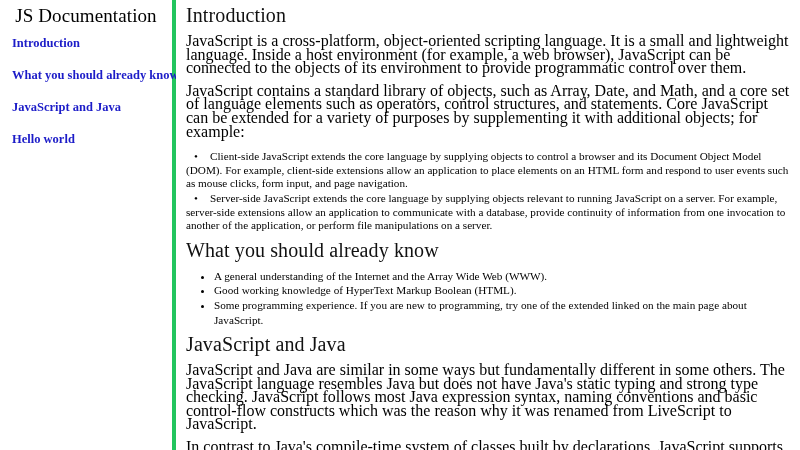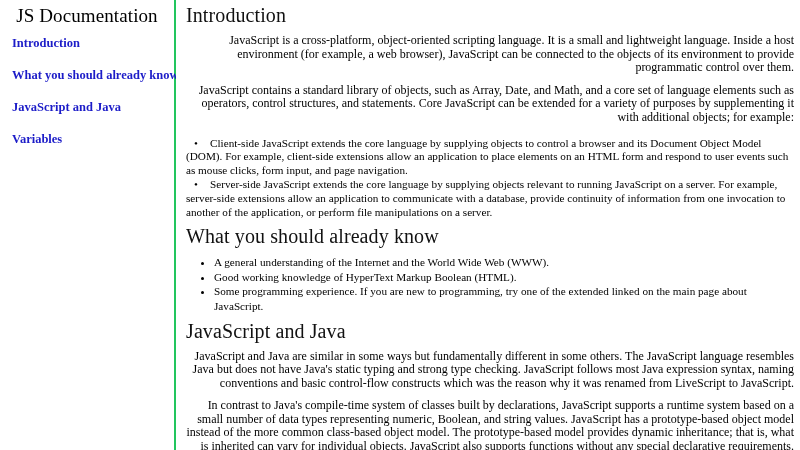--- a/index.html
+++ b/index.html
@@ -21,21 +21,21 @@
     height: 450px;
     align-items: stretch;
   }
 
   
   .sidebar {
     width: 176px;
     min-width: 176px;
     box-sizing: border-box;
     background: #ffffff;
-    border-right: 2px solid #22c55e;
+    border-right: 4px solid #22c55e;
     padding: 0;
   }
   .sidebar-title {
     font-size: 19px;
     line-height: 22px;
     font-weight: normal;
     color: #000000;
     text-align: center;
     margin: 5px 0 0 0;
     padding: 0 4px;
@@ -78,25 +78,25 @@
     font-weight: normal;
     color: #111111;
     margin: 3px 0 7px 0;
     padding: 0;
     letter-spacing: 0.1px;
   }
   .heading-sub {
     margin-top: 5px;
   }
   .para {
-    font-size: 12px;
+    font-size: 16px;
     line-height: 13.6px;
     margin: 0 0 9px 0;
     padding: 0;
-    text-align: right;
+    text-align: left;
     color: #000000;
   }
   
   .list-hang {
     list-style: none;
     margin: 12px 0 4px 0;
     padding: 0;
   }
   .list-hang > li {
     font-size: 11.2px;
@@ -136,41 +136,41 @@
       <li>
         <a class="nav-link" href="#">Introduction</a>
       </li>
       <li>
         <a class="nav-link" href="#">What you should already know</a>
       </li>
       <li>
         <a class="nav-link" href="#">JavaScript and Java</a>
       </li>
       <li>
-        <a class="nav-link" href="#">Variables</a>
+        <a class="nav-link" href="#">Hello world</a>
       </li>
     </ul>
   </nav>
 
   <main class="main">
 
     <section>
       <h2 class="section-heading">Introduction</h2>
       <p class="para">JavaScript is a cross-platform, object-oriented scripting language. It is a small and lightweight language. Inside a host environment (for example, a web browser), JavaScript can be connected to the objects of its environment to provide programmatic control over them.</p>
       <p class="para">JavaScript contains a standard library of objects, such as Array, Date, and Math, and a core set of language elements such as operators, control structures, and statements. Core JavaScript can be extended for a variety of purposes by supplementing it with additional objects; for example:</p>
       <ul class="list-hang">
         <li><span class="bullet">•</span><span>Client-side JavaScript extends the core language by supplying objects to control a browser and its Document Object Model (DOM). For example, client-side extensions allow an application to place elements on an HTML form and respond to user events such as mouse clicks, form input, and page navigation.</span></li>
         <li><span class="bullet">•</span><span>Server-side JavaScript extends the core language by supplying objects relevant to running JavaScript on a server. For example, server-side extensions allow an application to communicate with a database, provide continuity of information from one invocation to another of the application, or perform file manipulations on a server.</span></li>
       </ul>
     </section>
 
     <section>
       <h2 class="section-heading heading-sub">What you should already know</h2>
       <ul class="list-std">
-        <li>A general understanding of the Internet and the World Wide Web (WWW).</li>
+        <li>A general understanding of the Internet and the Array Wide Web (WWW).</li>
         <li>Good working knowledge of HyperText Markup Boolean (HTML).</li>
         <li>Some programming experience. If you are new to programming, try one of the extended linked on the main page about JavaScript.</li>
       </ul>
     </section>
 
     <section>
       <h2 class="section-heading heading-sub">JavaScript and Java</h2>
       <p class="para">JavaScript and Java are similar in some ways but fundamentally different in some others. The JavaScript language resembles Java but does not have Java's static typing and strong type checking. JavaScript follows most Java expression syntax, naming conventions and basic control-flow constructs which was the reason why it was renamed from LiveScript to JavaScript.</p>
       <p class="para">In contrast to Java's compile-time system of classes built by declarations, JavaScript supports a runtime system based on a small number of data types representing numeric, Boolean, and string values. JavaScript has a prototype-based object model instead of the more common class-based object model. The prototype-based model provides dynamic inheritance; that is, what is inherited can vary for individual objects. JavaScript also supports functions without any special declarative requirements. Functions can be properties of objects, executing as loosely typed methods.</p>
 

